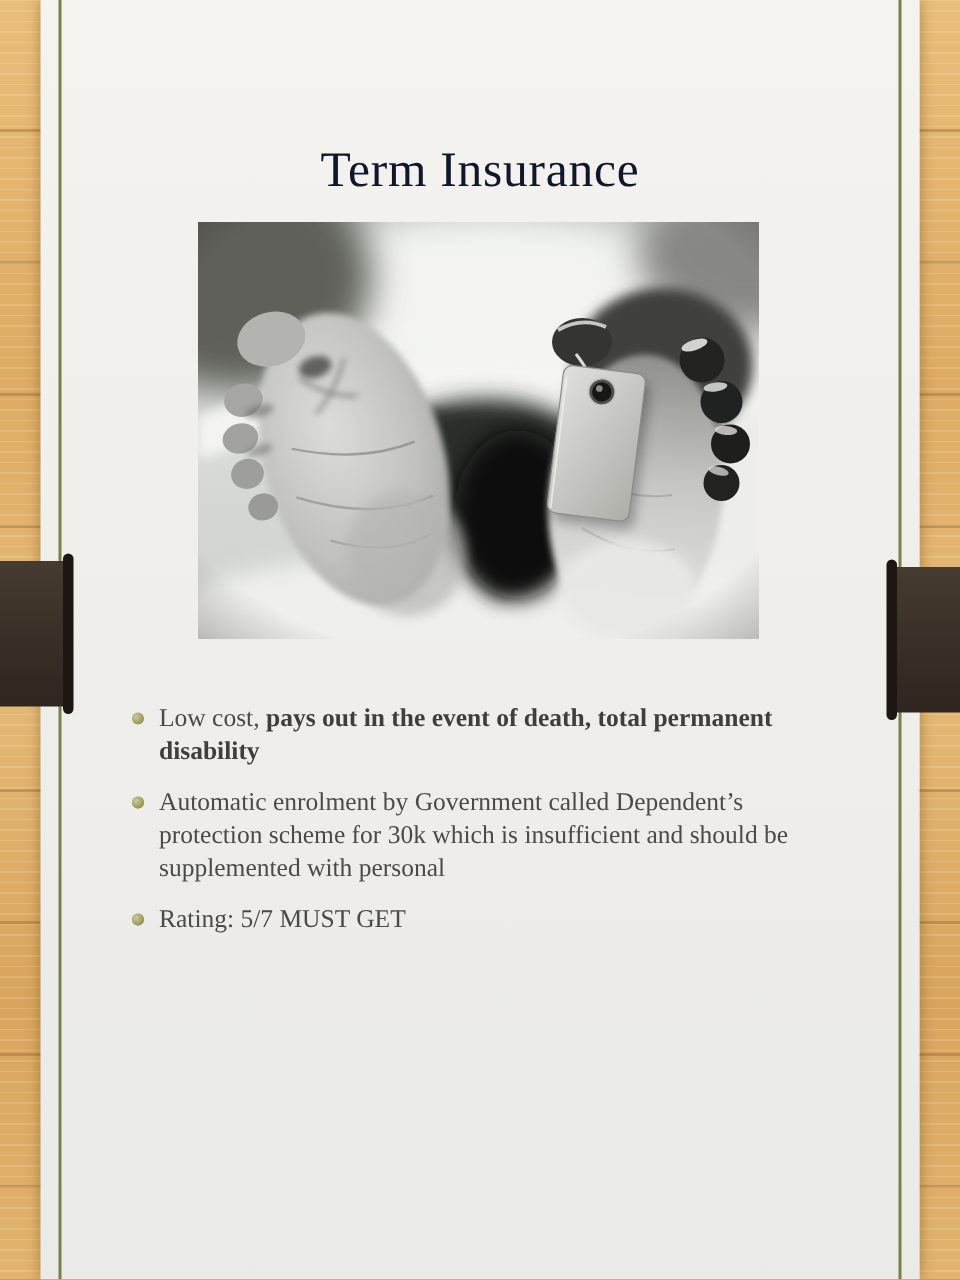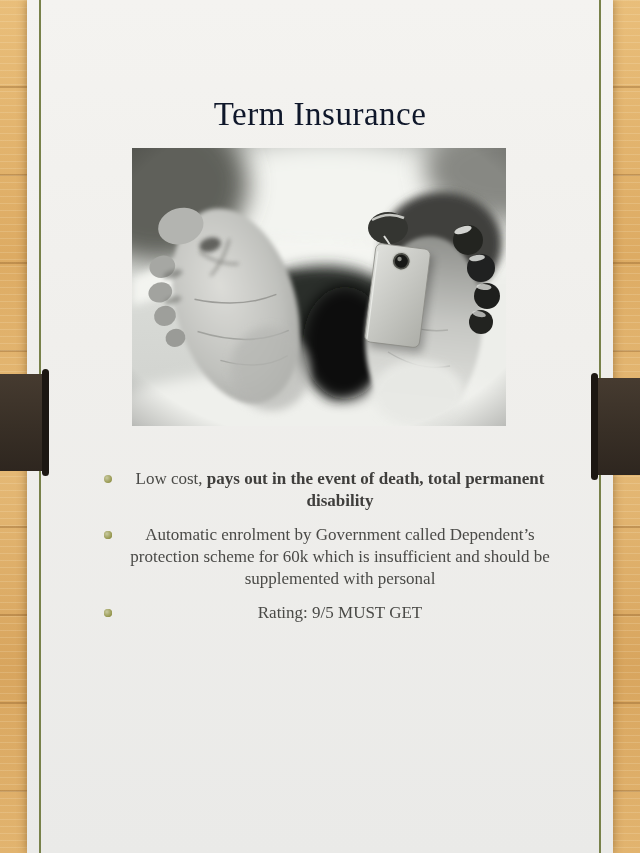--- a/index.html
+++ b/index.html
@@ -26,22 +26,22 @@
   .left-bar{left:0;top:374px}.right-bar{right:0;top:378px}
   .ribbon-cap{position:absolute;width:7px;height:107px;border-radius:4px;background:#1c1712;z-index:6;}
   .left-cap{left:42px;top:369px}.right-cap{right:42px;top:373px}
 
   .title{position:absolute;left:0;right:0;top:96px;margin:0;text-align:center;
     font-size:33px;font-weight:400;color:#0f172a;letter-spacing:.5px;z-index:2;}
 
   .photo{position:absolute;left:132px;top:148px;width:374px;height:278px;margin:0;z-index:2;}
   .photo svg{display:block;width:100%;height:100%;}
 
-  .bullets{position:absolute;left:100px;top:468px;width:458px;margin:0;padding:0;
-    list-style:none;z-index:2;text-align:center;}
+  .bullets{position:absolute;left:84px;top:468px;width:458px;margin:0;padding:0;
+    list-style:none;z-index:2;}
   .item{position:relative;padding-left:22px;margin-bottom:12px;
     font-size:17px;line-height:22px;color:#4a4a47;}
   .dot{position:absolute;left:4px;top:7px;width:8px;height:8px;border-radius:50%;
     background:radial-gradient(circle at 35% 35%, #c9caa0, #96974f 70%, #7e7f3e);}
   .bd{font-weight:bold;color:#3f3e3c;}
 </style>
 </head>
 <body>
 
 <div class="stage">
@@ -164,28 +164,28 @@
   <ul class="bullets">
     <li class="item">
       <span class="dot"></span>
       <span><span>Low cost, </span><span class="bd">pays out in the event of death, total permanent disability</span></span>
     </li>
     <li class="item">
       <span class="dot"></span>
     </li>
     <li class="item">
       <span class="dot"></span>
-      <span>Automatic enrolment by Government called Dependent’s protection scheme for 60k which is insufficient and should be supplemented with personal</span>
+      <span>Automatic enrolment by Government called Dependent’s protection scheme for 30k which is insufficient and should be supplemented with personal</span>
     </li>
     <li class="item">
       <span class="dot"></span>
     </li>
     <li class="item">
       <span class="dot"></span>
-      <span>Rating: 9/5 MUST GET</span>
+      <span>Rating: 5/7 MUST GET</span>
     </li>
   </ul>
 
   <div class="ribbon left-bar"></div>
   <div class="ribbon-cap left-cap"></div>
   <div class="ribbon right-bar"></div>
   <div class="ribbon-cap right-cap"></div>
 </div>
 
 </body></html>

